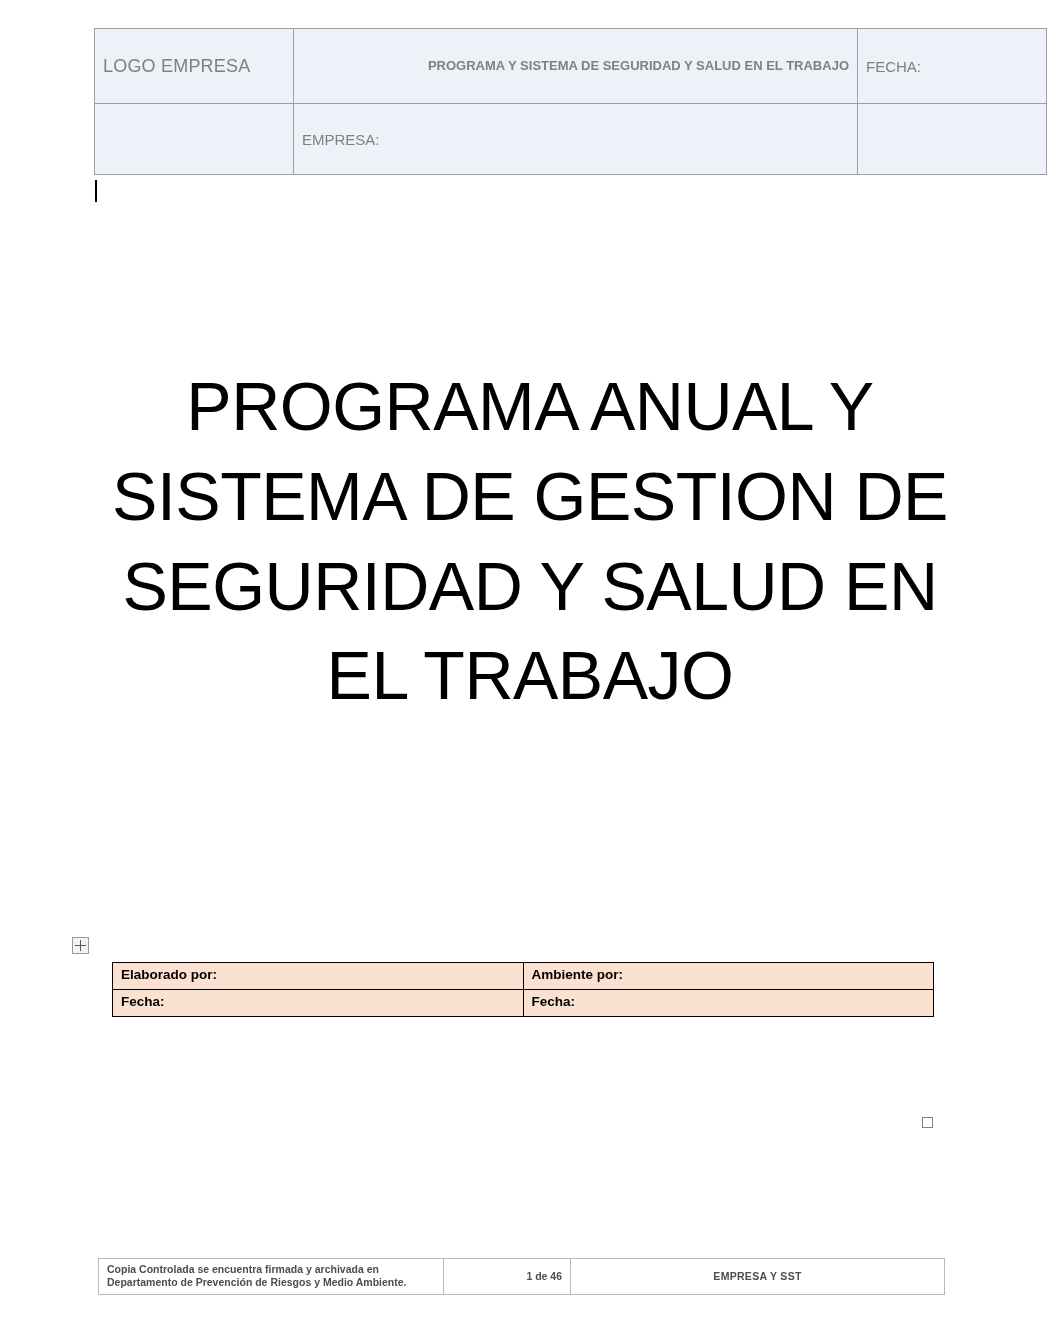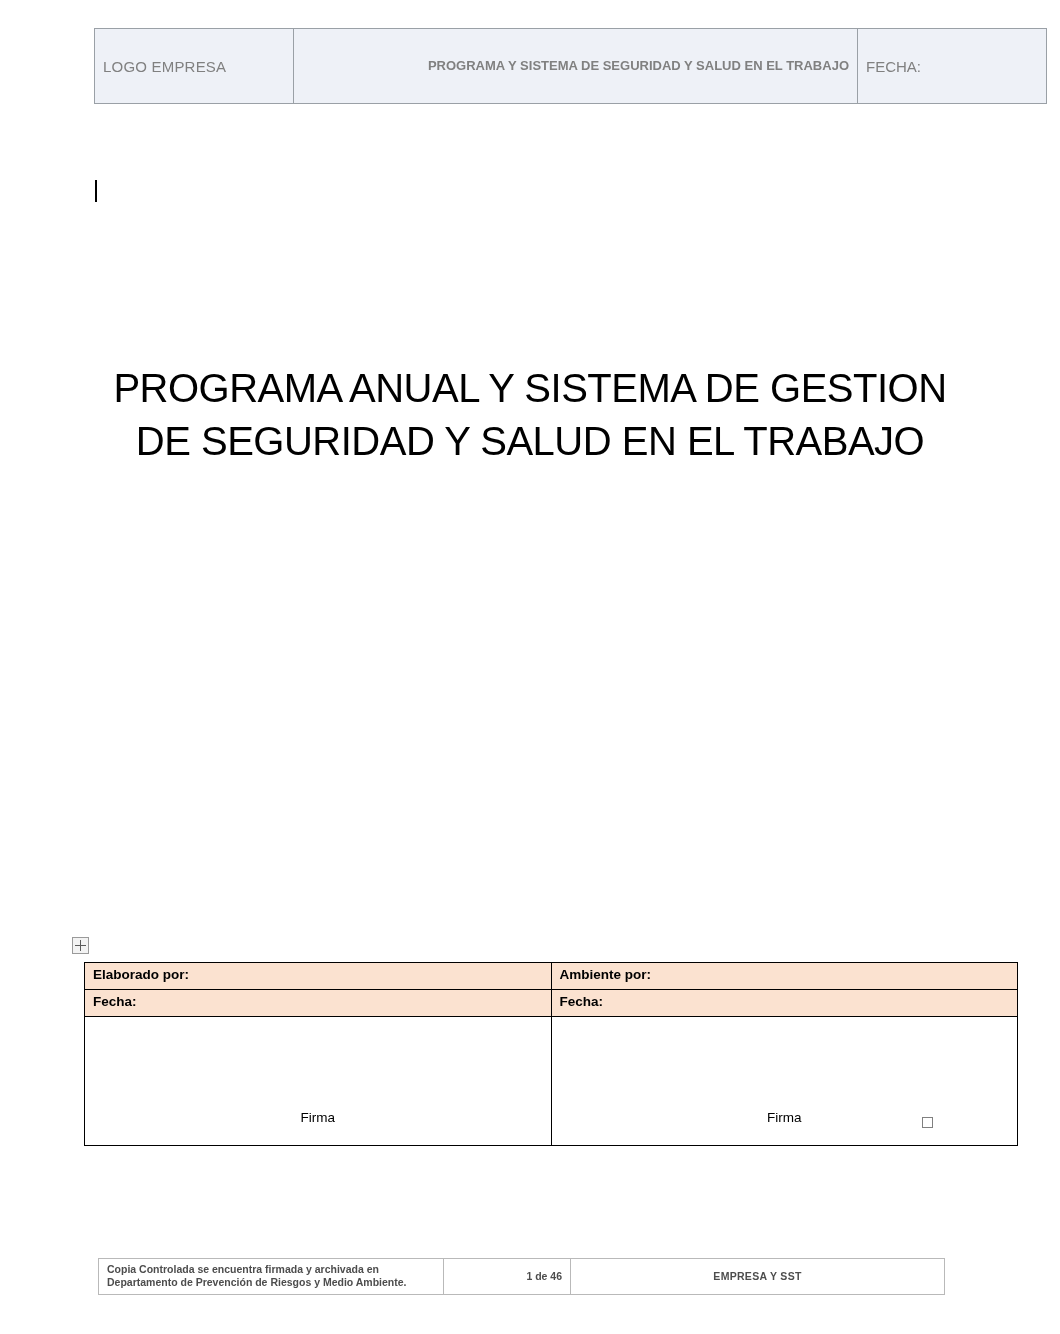--- a/index.html
+++ b/index.html
@@ -34,21 +34,21 @@
   .header-table td {
     border: 1px solid #9aa0a6;
     background: #eef1f7;
     color: #808080;
     vertical-align: middle;
     padding: 6px 8px;
   }
   .hdr-logo {
     width: 182px;
     height: 62px;
-    font-size: 15px;
+    font-size: 18px;
     letter-spacing: .2px;
   }
   .hdr-title {
     width: 547px;
     text-align: right;
     font-size: 13px;
     font-weight: bold;
     line-height: 1.25;
   }
   .hdr-fecha {
@@ -75,21 +75,21 @@
     background: #000;
   }
 
   
   .doc-title {
     position: absolute;
     left: 100px;
     top: 362px;
     width: 860px;
     text-align: center;
-    font-size: 40px;
+    font-size: 68px;
     line-height: 1.32;
     font-weight: normal;
     letter-spacing: -0.5px;
     color: #000;
   }
 
   
   .table-handle {
     position: absolute;
     left: 72px;
@@ -109,23 +109,23 @@
   .table-handle::before {
     left: 7px; top: 2px; width: 1px; height: 11px;
   }
   .table-handle::after {
     top: 7px; left: 2px; height: 1px; width: 11px;
   }
 
   
   .sig-table {
     position: absolute;
-    left: 84px;
+    left: 112px;
     top: 962px;
-    width: 934px;
+    width: 822px;
     border-collapse: collapse;
     table-layout: fixed;
   }
   .sig-table td {
     border: 1px solid #000000;
     padding: 4px 8px;
     font-size: 13.5px;
     vertical-align: top;
   }
   .sig-head td {
@@ -184,46 +184,43 @@
 
 <div class="page">
 
   <table class="header-table">
     <tbody>
         <tr>
       <td class="hdr-logo">LOGO EMPRESA</td>
       <td class="hdr-title">PROGRAMA Y SISTEMA DE SEGURIDAD Y SALUD EN EL TRABAJO</td>
       <td class="hdr-fecha">FECHA:</td>
     </tr>
+    <tr>
+      <td class="hdr-empresa hdr-blank"></td>
+      <td class="hdr-empresa">EMPRESA:</td>
+      <td class="hdr-empresa hdr-blank"></td>
+    </tr>
   </tbody>
     </table>
 
   <div class="caret"></div>
 
   <div class="doc-title">PROGRAMA ANUAL Y SISTEMA DE GESTION DE SEGURIDAD Y SALUD EN EL TRABAJO</div>
 
   <div class="table-handle"></div>
 
   <table class="sig-table">
     <tbody>
         <tr class="sig-head">
       <td>Elaborado por:</td>
       <td>Ambiente por:</td>
     </tr>
     <tr class="sig-head">
       <td>Fecha:</td>
       <td>Fecha:</td>
-    </tr>
-    <tr class="sig-sign">
-      <td>
-        <span class="firma">Firma</span>
-      </td>
-      <td>
-        <span class="firma">Firma</span>
-      </td>
     </tr>
   </tbody>
     </table>
 
   <div class="resize-handle"></div>
 
   <table class="footer-table">
     <tbody>
         <tr>
       <td class="ft-note">Copia Controlada se encuentra firmada y archivada en Departamento de Prevención de Riesgos y Medio Ambiente.</td>

